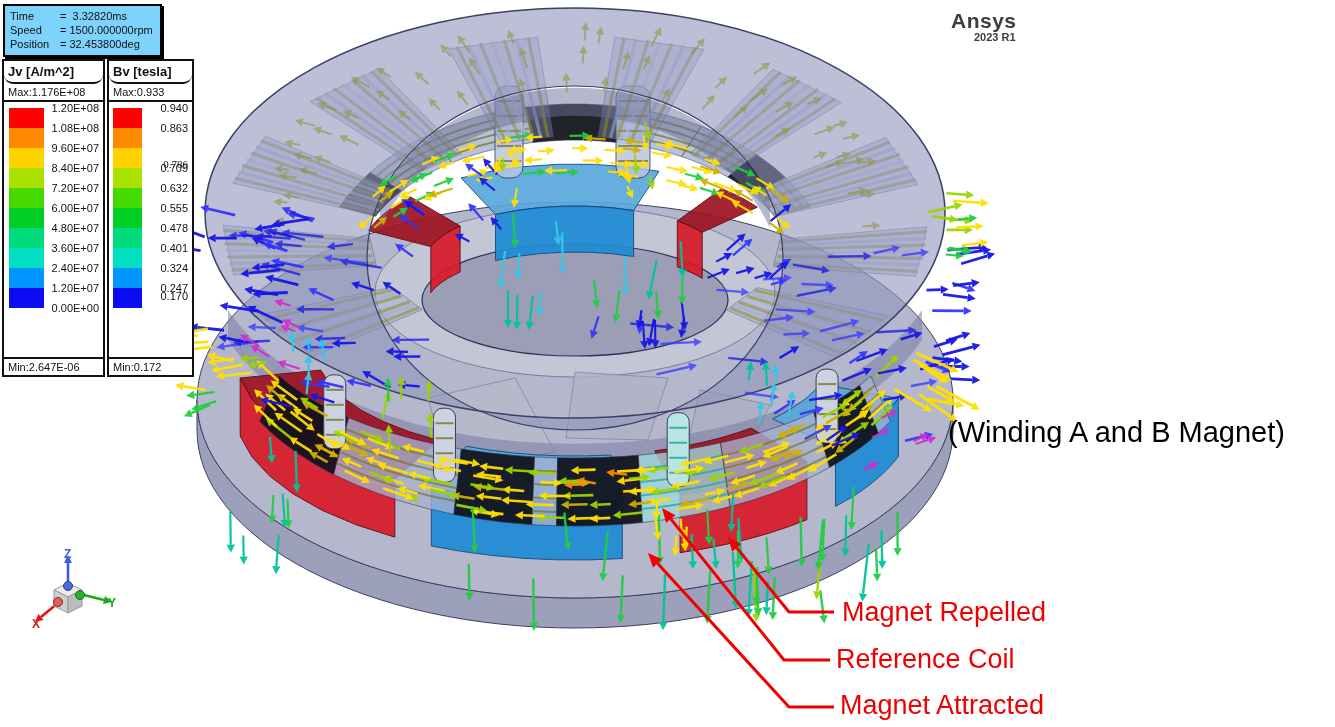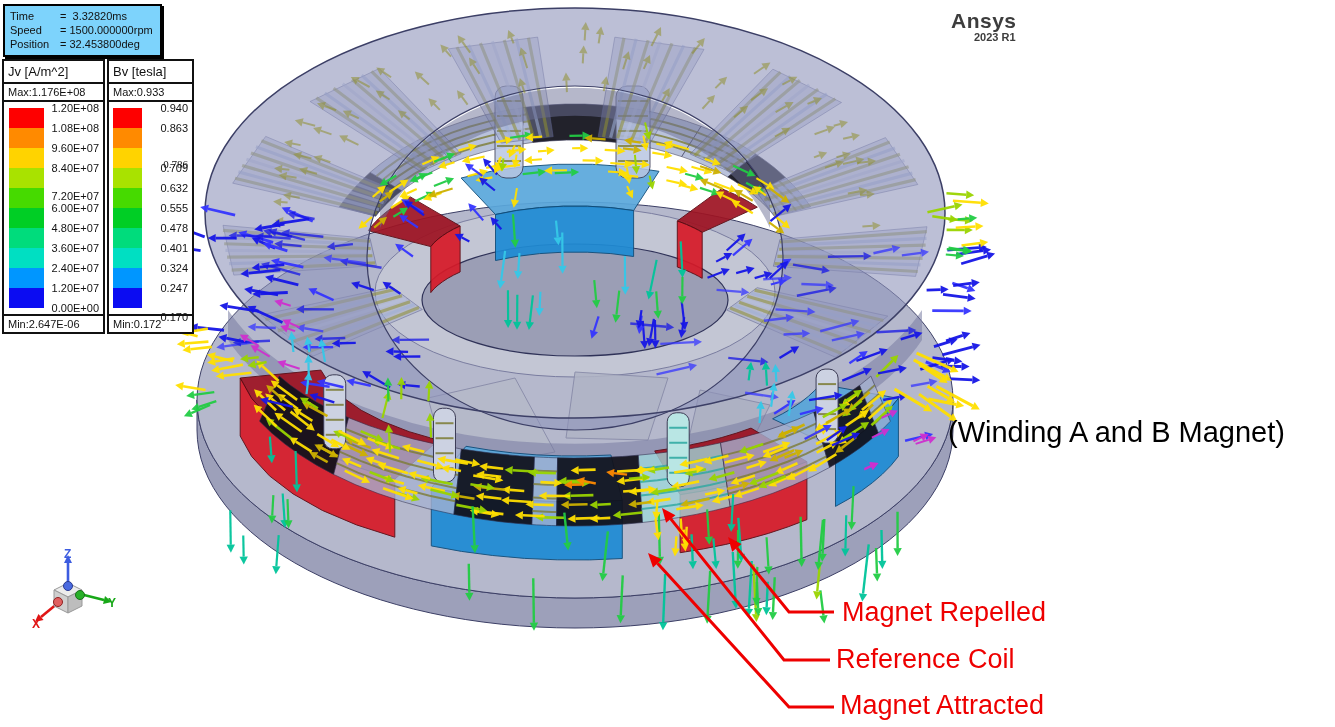--- a/index.html
+++ b/index.html
@@ -8,25 +8,25 @@
   .overlay{position:absolute;}
   
   .info-box{left:3px;top:4px;background:#7dd3fc;border:2px solid #000;
             box-shadow:2px 2px 0 0 #000;padding:3px 7px 4px 5px;font-size:11px;line-height:14px;color:#111;}
   .info-row{white-space:pre;display:flex;}
   .info-label{width:50px;}
   
   .legend{background:#fff;border:2px solid #111;color:#111;}
   .legend-jv{left:2px;top:59px;width:99px;}
   .legend-bv{left:107px;top:59px;width:83px;}
-  .legend-title{font-weight:normal;font-size:13px;padding:3px 4px;border-bottom:2px solid #111;}
+  .legend-title{font-weight:bold;font-size:13px;padding:3px 4px;border-bottom:2px solid #111;border-radius:9px;}
   .legend-max,.legend-min{font-size:11px;display:flex;justify-content:flex-start;padding:2px 4px;}
   .legend-max{border-bottom:2px solid #111;}
   .legend-min{border-top:2px solid #111;}
-  .legend-scale{position:relative;height:212px;}
+  .legend-scale{position:relative;height:255px;}
   .legend-band{position:absolute;}
   .legend-val{position:absolute;font-size:11px;right:4px;}
   
   .brand{left:951px;top:9px;color:#3d3d3d;}
   .brand-name{font-weight:bold;font-size:21px;letter-spacing:0.5px;}
   .brand-ver{font-size:11px;font-weight:bold;margin-left:23px;margin-top:-2px;}
   
   .caption{left:948px;top:413px;font-size:29px;line-height:38px;color:#000;}
   
   .callout-label{position:absolute;font-size:27px;color:#ee0000;white-space:nowrap;}
@@ -1352,21 +1352,21 @@
       <div class="legend-band" style="left: 5px; top: 86px; width: 35px; height: 20px; background: rgb(70, 218, 0);"></div>
       <div class="legend-band" style="left: 5px; top: 106px; width: 35px; height: 20px; background: rgb(0, 206, 37);"></div>
       <div class="legend-band" style="left: 5px; top: 126px; width: 35px; height: 20px; background: rgb(0, 220, 124);"></div>
       <div class="legend-band" style="left: 5px; top: 146px; width: 35px; height: 20px; background: rgb(0, 223, 194);"></div>
       <div class="legend-band" style="left: 5px; top: 166px; width: 35px; height: 20px; background: rgb(0, 150, 255);"></div>
       <div class="legend-band" style="left: 5px; top: 186px; width: 35px; height: 20px; background: rgb(11, 12, 242);"></div>
       <div class="legend-val" style="top: 0px;">1.20E+08</div>
       <div class="legend-val" style="top: 20px;">1.08E+08</div>
       <div class="legend-val" style="top: 40px;">9.60E+07</div>
       <div class="legend-val" style="top: 60px;">8.40E+07</div>
-      <div class="legend-val" style="top: 88px;">7.20E+07</div>
+      <div class="legend-val" style="top: 80px;">7.20E+07</div>
       <div class="legend-val" style="top: 100px;">6.00E+07</div>
       <div class="legend-val" style="top: 120px;">4.80E+07</div>
       <div class="legend-val" style="top: 140px;">3.60E+07</div>
       <div class="legend-val" style="top: 160px;">2.40E+07</div>
       <div class="legend-val" style="top: 180px;">1.20E+07</div>
       <div class="legend-val" style="top: 200px;">0.00E+00</div>
     </div>
   <div class="legend-min">
       <span>Min:</span>
       <span>2.647E-06</span>
@@ -1393,21 +1393,21 @@
       <div class="legend-val" style="top: 0px;">0.940</div>
       <div class="legend-val" style="top: 20px;">0.863</div>
       <div class="legend-val" style="top: 56px; font-family: Liberation Serif, serif;">0.786</div>
       <div class="legend-val" style="top: 60px;">0.709</div>
       <div class="legend-val" style="top: 80px;">0.632</div>
       <div class="legend-val" style="top: 100px;">0.555</div>
       <div class="legend-val" style="top: 120px;">0.478</div>
       <div class="legend-val" style="top: 140px;">0.401</div>
       <div class="legend-val" style="top: 160px;">0.324</div>
       <div class="legend-val" style="top: 180px;">0.247</div>
-      <div class="legend-val" style="top: 209px;">0.170</div>
+      <div class="legend-val" style="top: 188px;">0.170</div>
     </div>
   <div class="legend-min">
       <span>Min:</span>
       <span>0.172</span>
     </div>
 </div>
 
 <div class="overlay brand">
   <div class="brand-name">Ansys</div>
   <div class="brand-ver">2023 R1</div>

